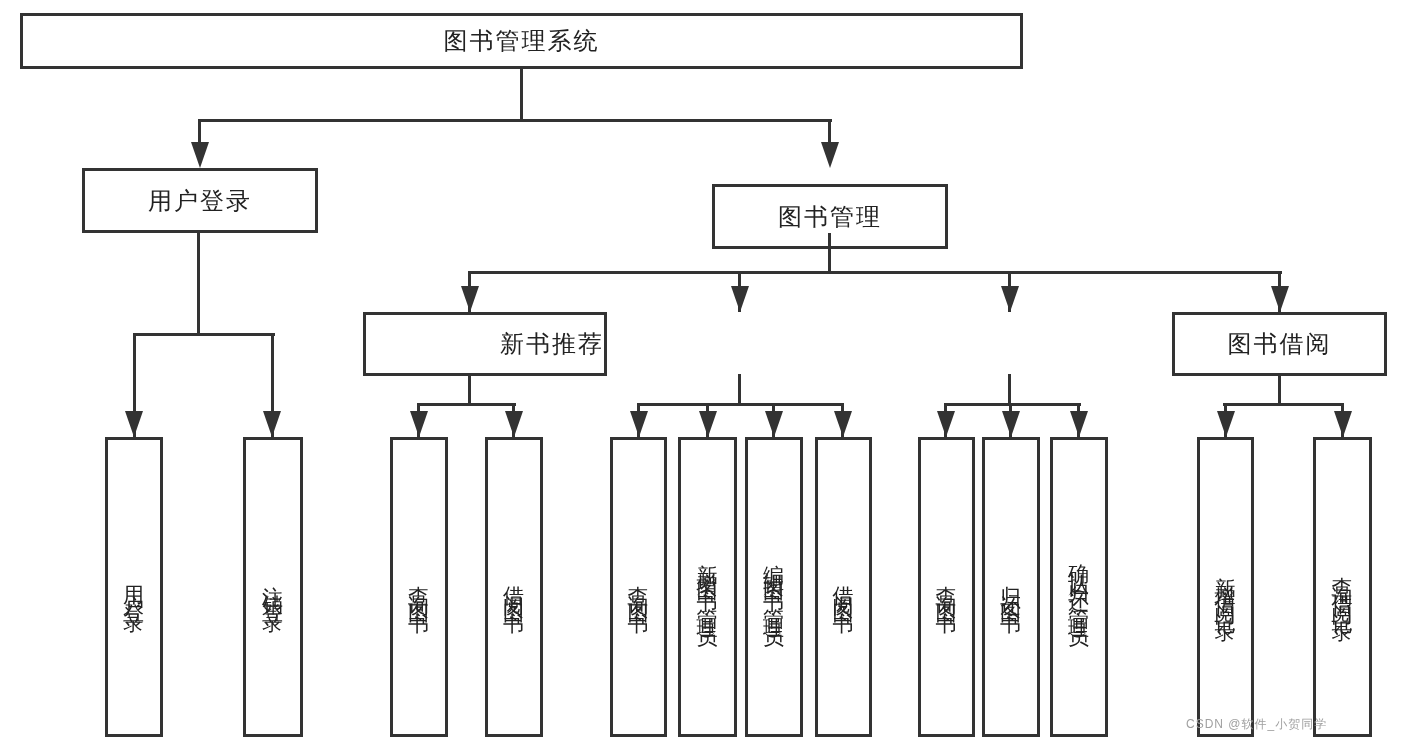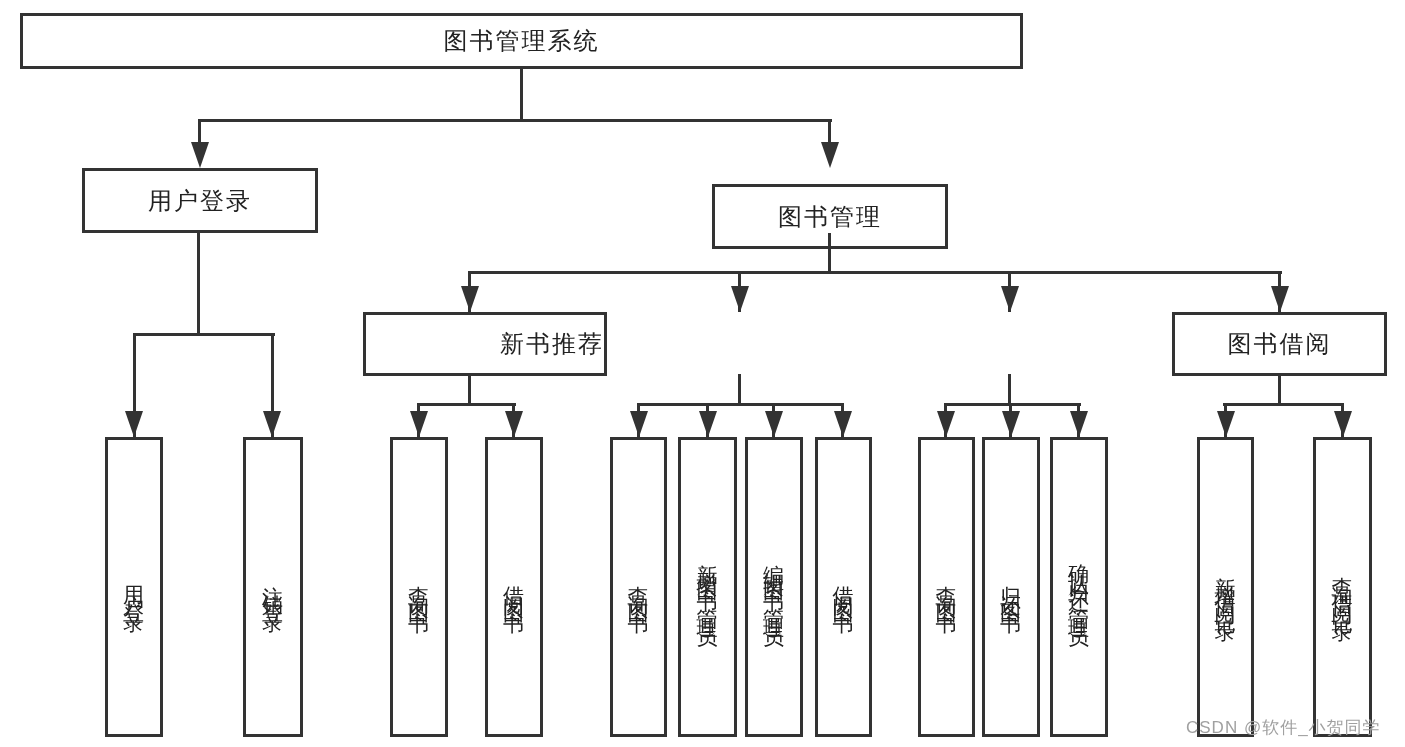--- a/index.html
+++ b/index.html
@@ -19,21 +19,21 @@
     writing-mode:vertical-rl;text-orientation:mixed;font-size:21px;
     letter-spacing:9px;line-height:1;color:var(--text);
   }
   .line{position:absolute;background:var(--line);}
   .arrow{
     position:absolute;width:0;height:0;
     border-left:9px solid transparent;border-right:9px solid transparent;
     border-top:26px solid var(--line);
   }
   .watermark{
-    position:absolute;left:1186px;top:716px;font-size:17px;letter-spacing:1px;
+    position:absolute;left:1186px;top:716px;font-size:12px;letter-spacing:1px;
     color:var(--watermark);white-space:nowrap;z-index:5;
   }
 </style>
 </head>
 <body>
 
 <div id="canvas">
 
   <div class="node h-node" style="left:20px;top:13px;width:1003px;height:56px;">
     <span>图书管理系统</span>

